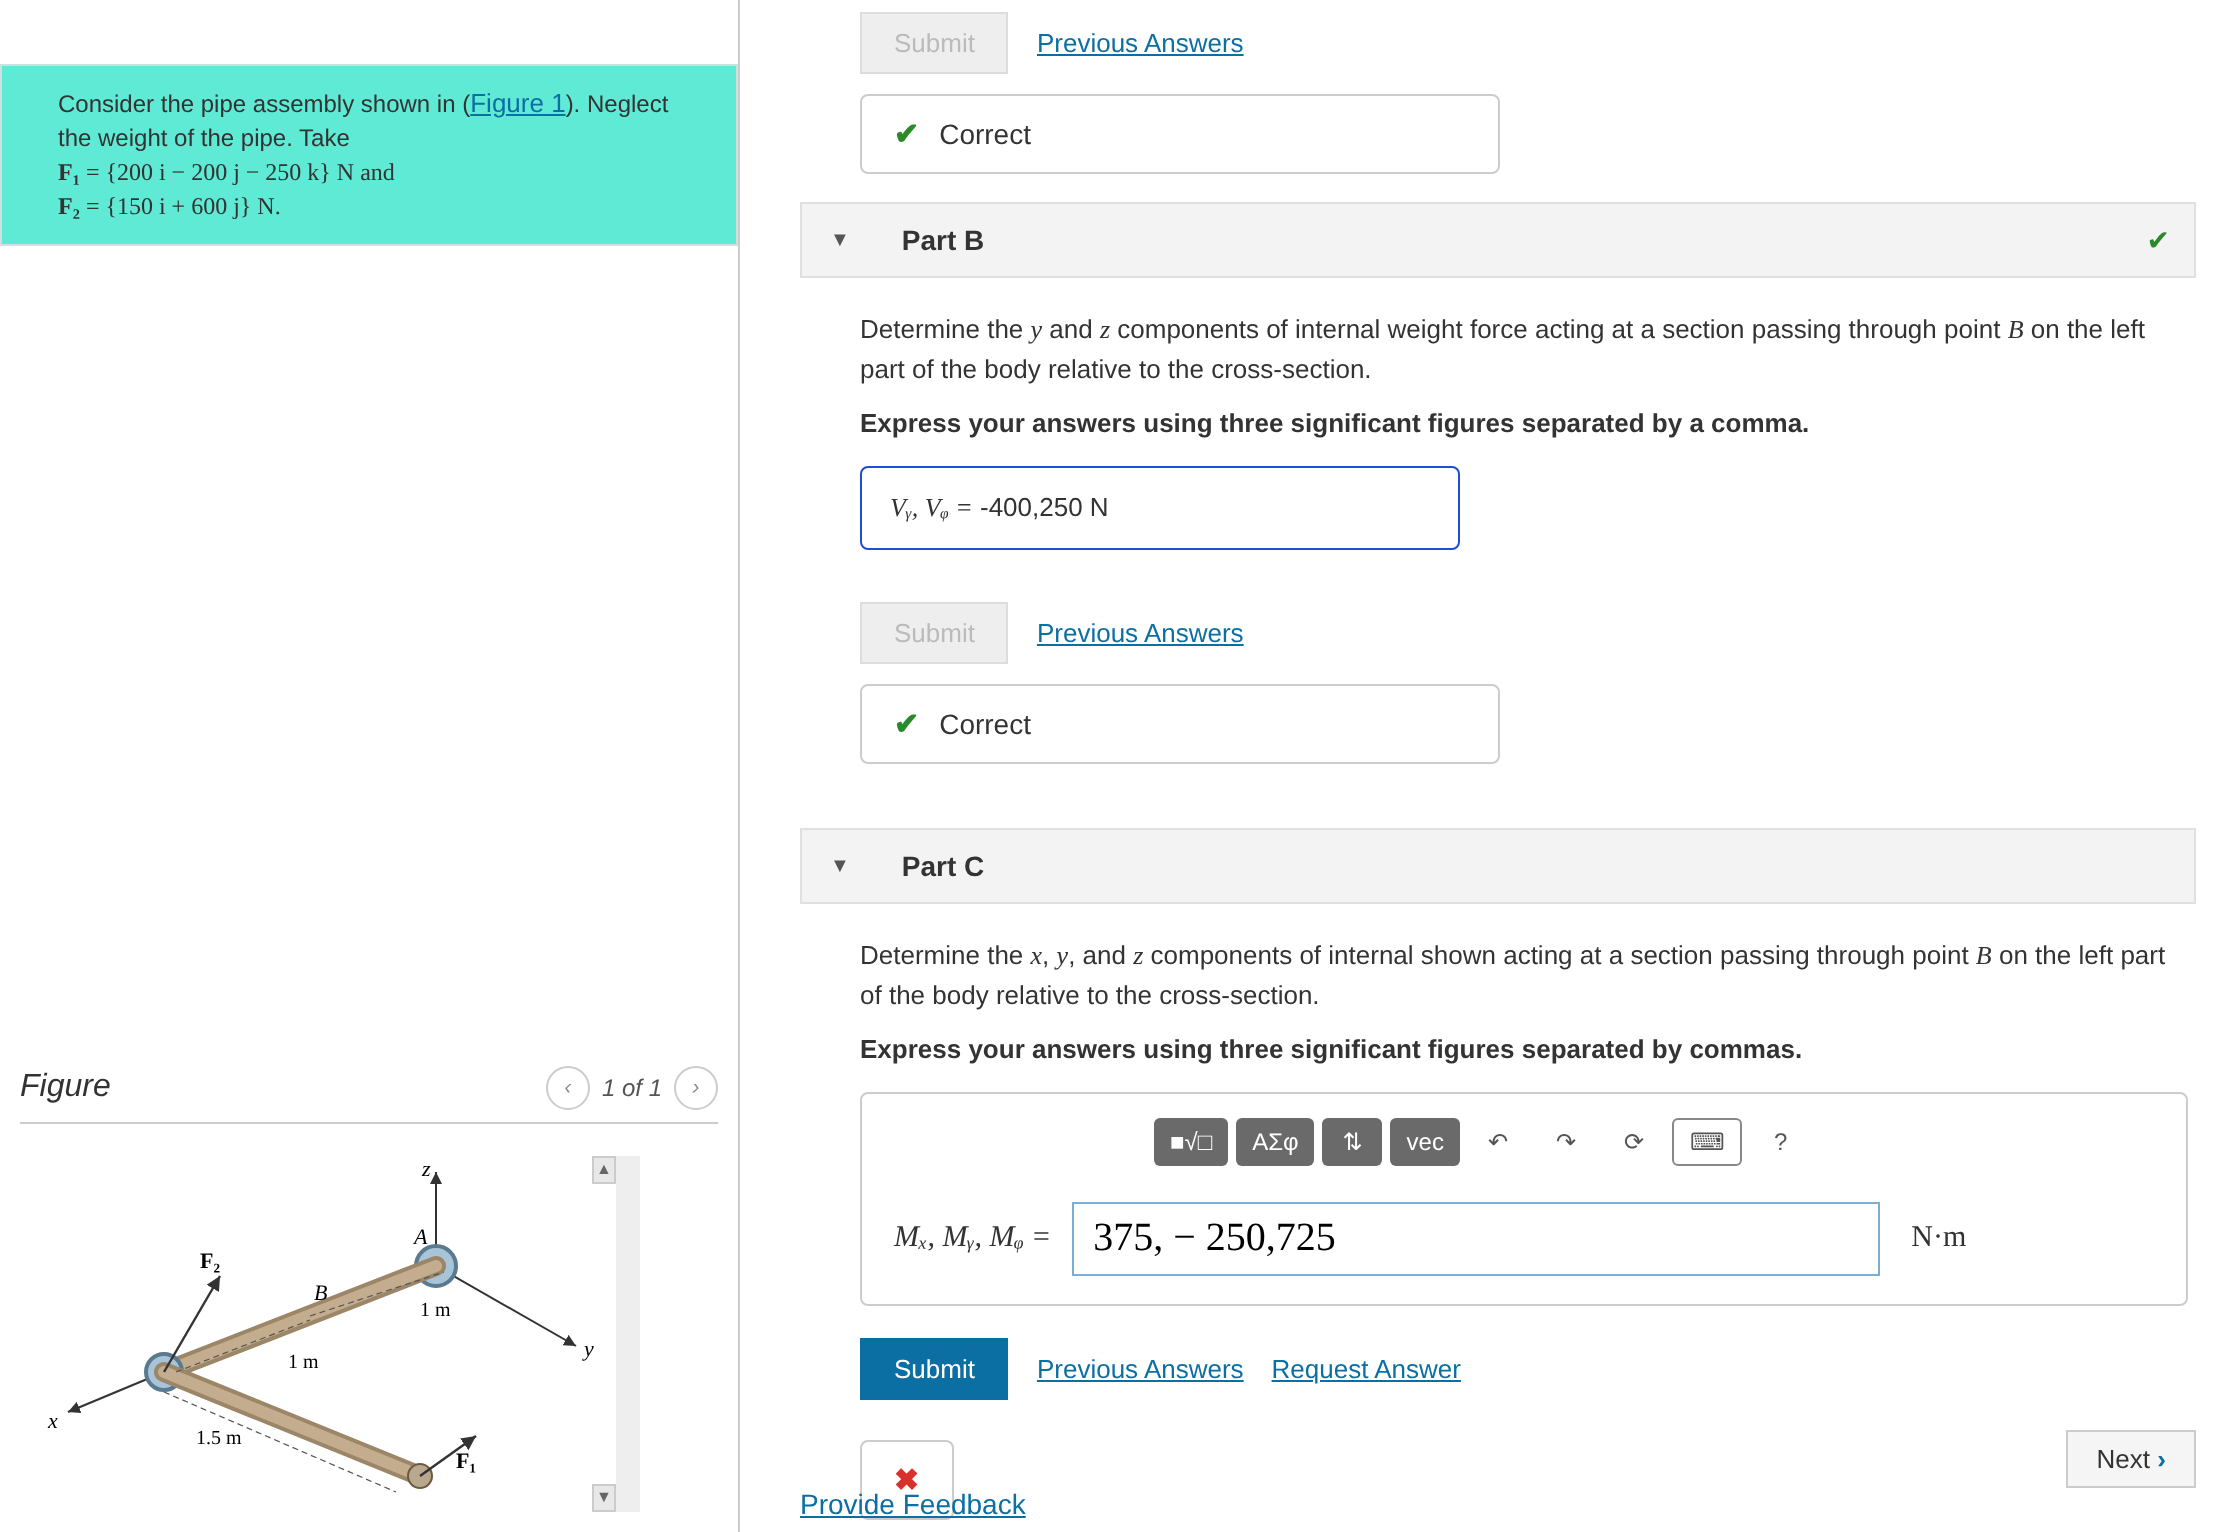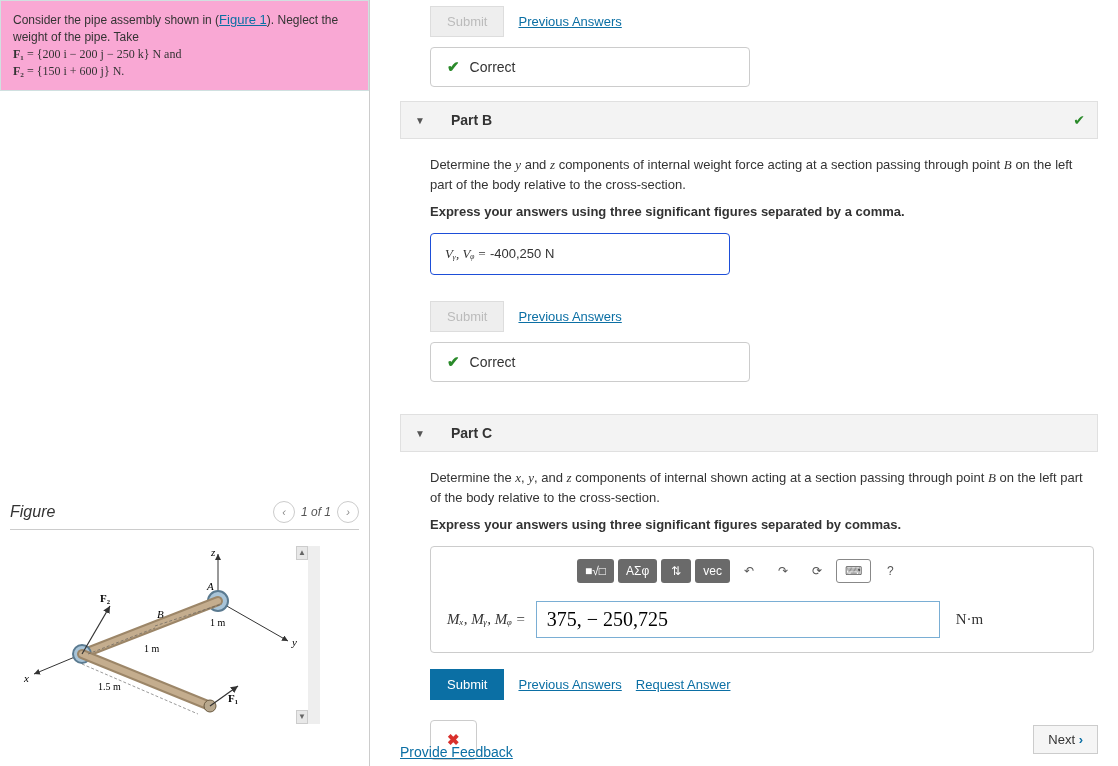--- a/index.html
+++ b/index.html
@@ -1,20 +1,20 @@
 <!DOCTYPE html>
 <html><head>
 <meta charset="utf-8">
 <style>
 * { box-sizing: border-box; margin: 0; padding: 0; }
 body { font-family: Arial, Helvetica, sans-serif; font-size: 13px; color: #333; background: #fff; }
 .container { display: flex; width: 1118px; height: 766px; }
 .left-col { width: 370px; padding: 0; border-right: 1px solid #ccc; position: relative; }
 .right-col { flex: 1; padding: 0 20px 0 30px; overflow: hidden; position: relative; }
-.problem-box { background: #f9a8d4; border: 1px solid #d0e0e0; padding: 10px 12px; font-size: 12px; line-height: 1.4; }
+.problem-box { background: #5eead4; border: 1px solid #d0e0e0; padding: 10px 28px; font-size: 12px; line-height: 1.4; margin-top: 32px; }
 .problem-box .math { font-family: Georgia, serif; }
 .figure-header { display: flex; justify-content: space-between; align-items: center; margin-top: 410px; padding: 0 10px; font-style: italic; }
 .figure-title { font-size: 16px; color: #333; }
 .figure-nav { display: flex; align-items: center; gap: 6px; font-size: 12px; color: #555; }
 .nav-btn { width: 22px; height: 22px; border: 1px solid #ccc; border-radius: 50%; background: #fff; display: flex; align-items: center; justify-content: center; cursor: pointer; color: #888; font-size: 11px; }
 .figure-divider { border-top: 1px solid #ccc; margin: 6px 10px; }
 .figure-area { padding: 10px; position: relative; }
 .figure-svg-wrap { width: 310px; height: 178px; overflow: hidden; border-right: 12px solid #eee; position: relative; }
 .scrollbar-arrow { position: absolute; right: 0; width: 12px; height: 14px; background: #e8e8e8; border: 1px solid #ccc; display: flex; align-items: center; justify-content: center; font-size: 8px; color: #666; }
 .scrollbar-arrow.top { top: 0; }
@@ -45,21 +45,21 @@
 .eq-box { border: 1px solid #ccc; border-radius: 4px; padding: 12px 16px 14px 16px; margin-bottom: 14px; display: flex; align-items: center; gap: 10px; flex-wrap: wrap; }
 .toolbar { display: flex; gap: 4px; margin-left: 130px; margin-bottom: 8px; width: 100%; }
 .tb-btn { background: #6a6a6a; color: #fff; border: none; padding: 4px 8px; font-size: 12px; border-radius: 3px; cursor: pointer; display: inline-flex; align-items: center; justify-content: center; min-width: 30px; height: 24px; }
 .tb-btn.light { background: transparent; color: #555; }
 .tb-btn.boxed { background: transparent; border: 1px solid #888; color: #555; }
 .eq-label { font-family: Georgia, serif; font-style: italic; font-size: 15px; }
 .eq-input { border: 1px solid #7aaed4; padding: 6px 10px; font-family: Georgia, serif; font-size: 20px; width: 404px; color: #000000; }
 .eq-unit { font-family: Georgia, serif; font-size: 15px; margin-left: 6px; }
 
 .provide-feedback { position: absolute; bottom: 6px; left: 30px; color: #0b6fa4; text-decoration: underline; font-size: 14px; cursor: pointer; }
-.next-btn { position: absolute; bottom: 12px; right: 20px; background: #f5f5f5; border: 1px solid #ccc; padding: 6px 14px; font-size: 13px; cursor: pointer; color:#333; }
+.next-btn { position: absolute; bottom: 22px; right: 20px; background: #f5f5f5; border: 1px solid #ccc; padding: 6px 14px; font-size: 13px; cursor: pointer; color:#333; }
 .next-btn .arrow { font-weight: bold; color: #0b6fa4; }
 </style>
 </head>
 <body>
 
 <div class="container">
   <div class="left-col">
     <div class="problem-box">
       <span>Consider the pipe assembly shown in (</span><a href="#" class="link">Figure 1</a><span>). Neglect the weight of the pipe. Take</span><br>
       <span class="math"><b>F₁</b><span> = {200 i − 200 j − 250 k} N and</span></span><br>

